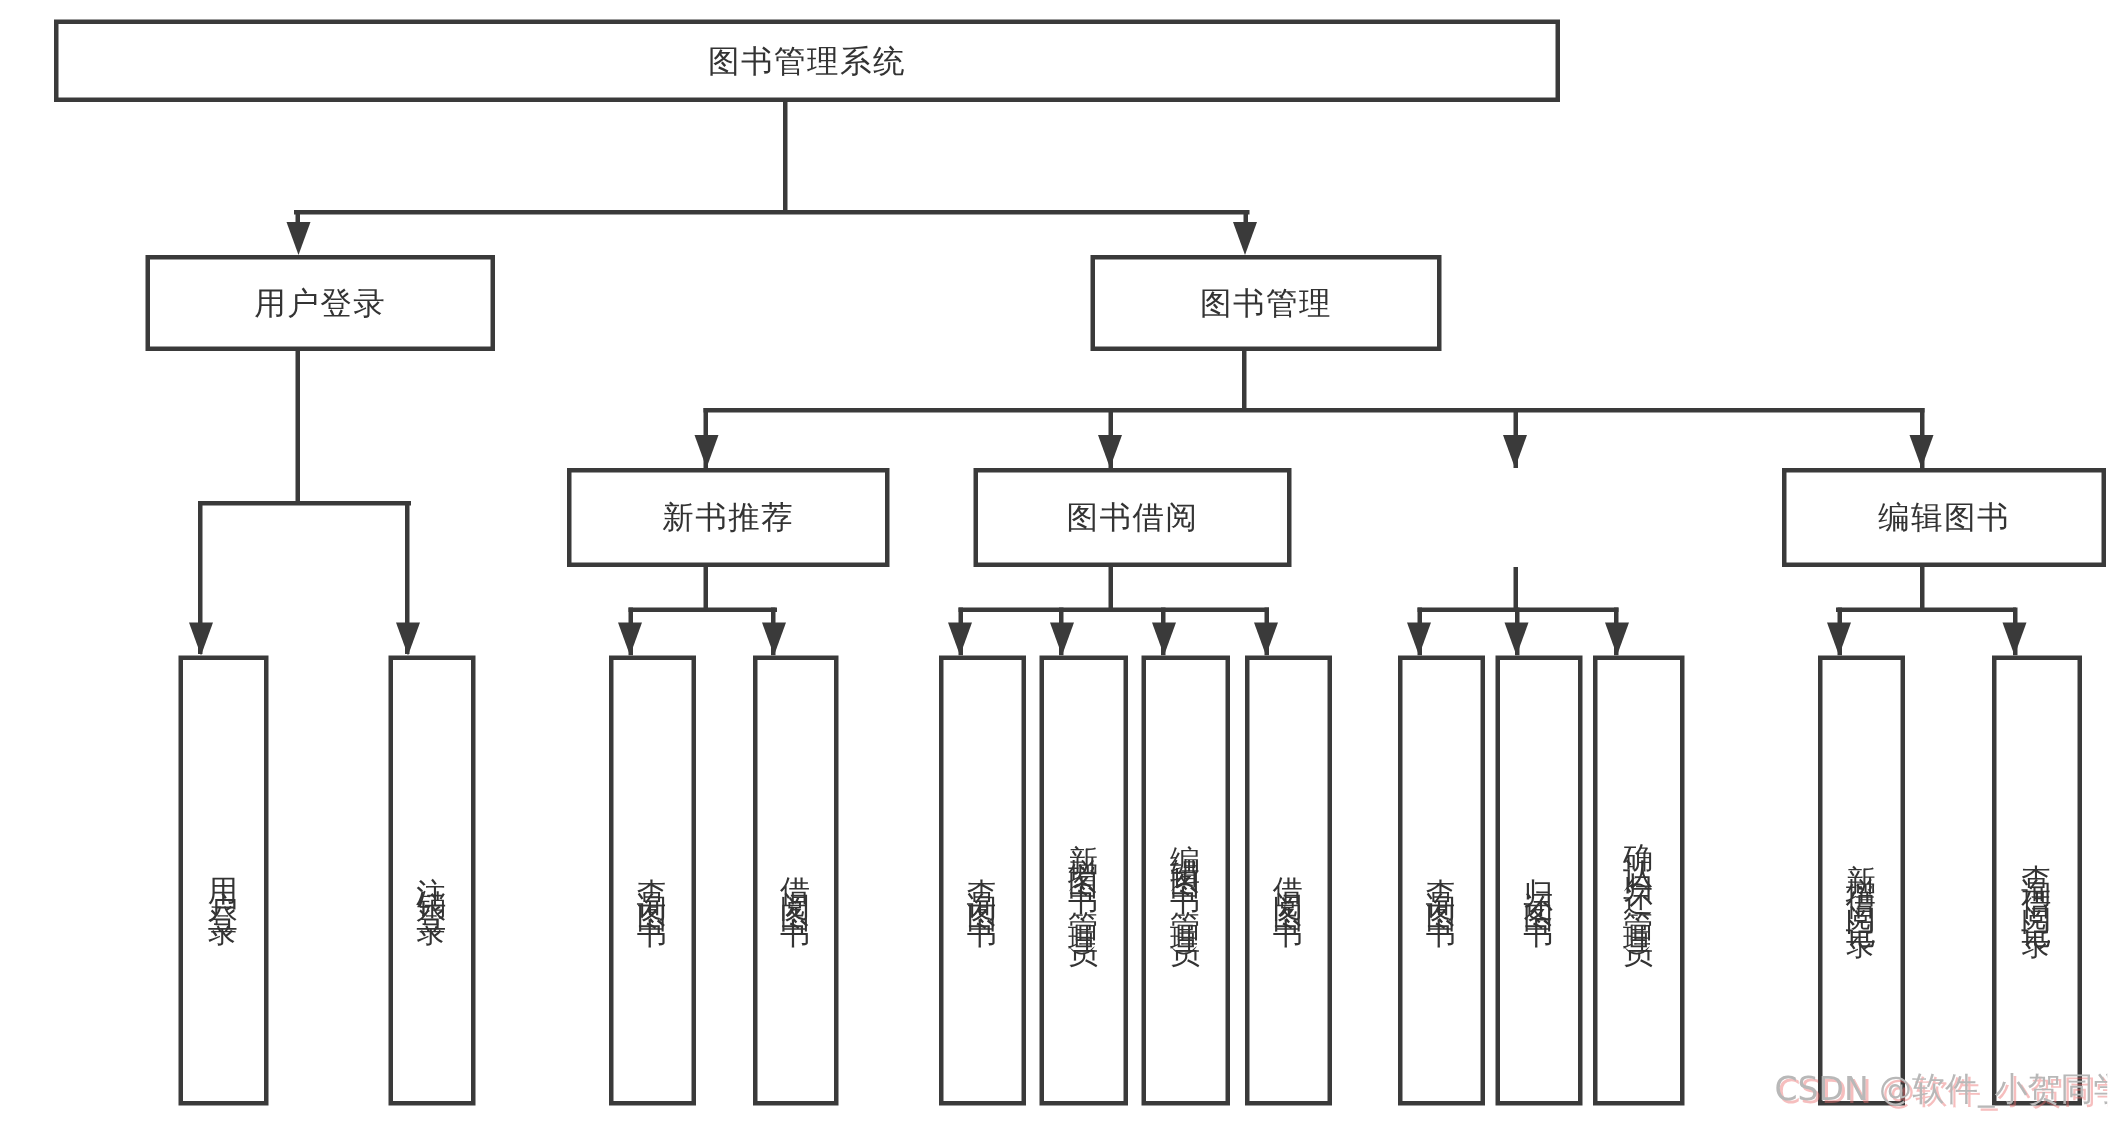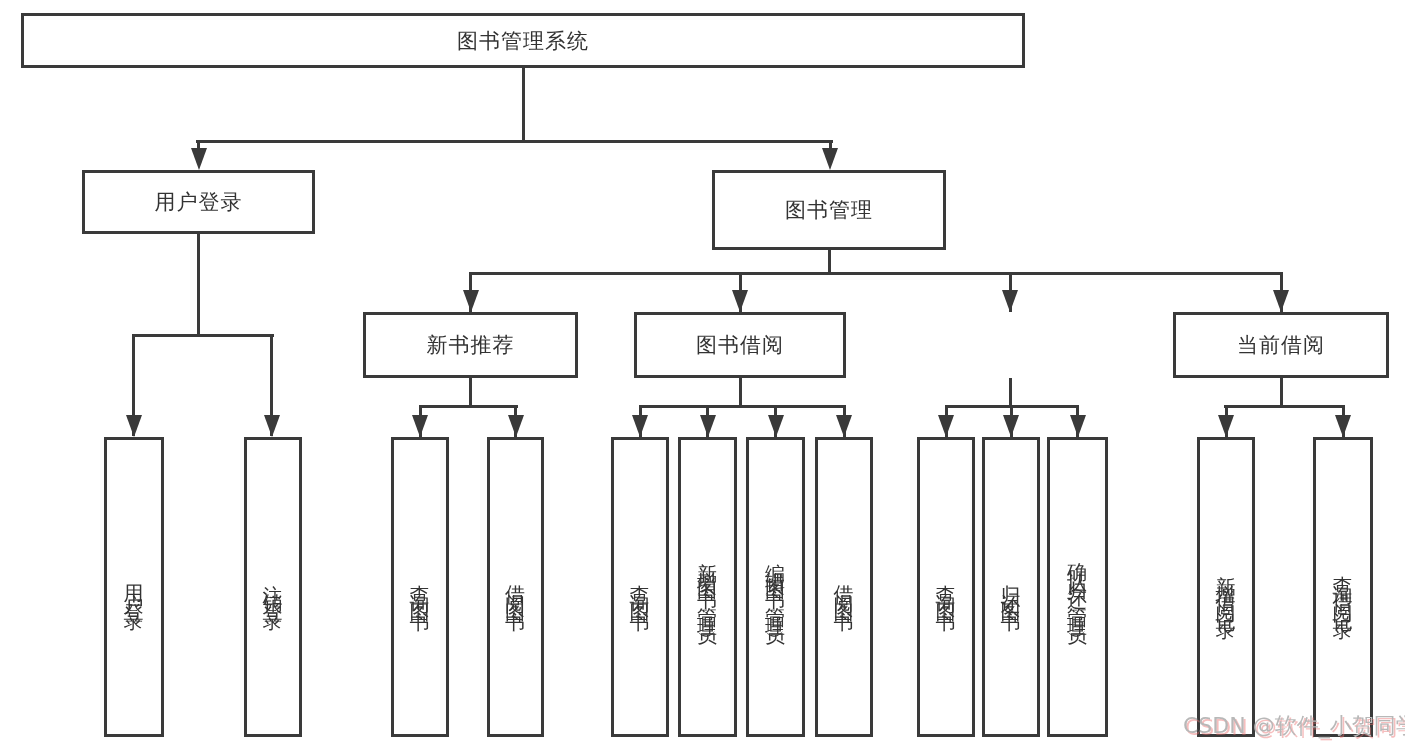--- a/index.html
+++ b/index.html
@@ -16,20 +16,21 @@
     box-sizing:border-box;
     border:3px solid #3a3a3a;
     background:#ffffff;
     display:flex;
     align-items:center;
     justify-content:center;
     font-size:21px;
     letter-spacing:1px;
     color:#333333;
     z-index:2;
+    margin-left:15px;
   }
   .node.tall{
     writing-mode:vertical-rl;
     text-orientation:upright;
     font-size:20px;
     letter-spacing:9px;
     line-height:1;
   }
   .hline,.vline{
     position:absolute;
@@ -57,25 +58,25 @@
   }
 </style>
 </head>
 <body>
 
 <div id="stage">
 
   <div class="node" style="left:21px;top:13px;width:1004px;height:55px;">图书管理系统</div>
 
   <div class="node" style="left:82px;top:170px;width:233px;height:64px;">用户登录</div>
-  <div class="node" style="left:712px;top:170px;width:234px;height:80px;">图书管理</div>
+  <div class="node" style="left:712px;top:170px;width:234px;height:64px;">图书管理</div>
 
   <div class="node" style="left:634px;top:312px;width:212px;height:66px;">图书借阅</div>
   <div class="node" style="left:363px;top:312px;width:215px;height:66px;">新书推荐</div>
-  <div class="node" style="left:1173px;top:312px;width:216px;height:66px;">当前借阅</div>
+  <div class="node" style="left:1173px;top:312px;width:216px;height:66px;">编辑图书</div>
 
   <div class="node tall" style="left:104px;top:437px;width:60px;height:300px;">用户登录</div>
   <div class="node tall" style="left:244px;top:437px;width:58px;height:300px;">注销登录</div>
 
   <div class="node tall" style="left:391px;top:437px;width:58px;height:300px;">查询图书</div>
   <div class="node tall" style="left:487px;top:437px;width:57px;height:300px;">借阅图书</div>
 
   <div class="node tall" style="left:611px;top:437px;width:58px;height:300px;">查询图书</div>
   <div class="node tall" style="left:678px;top:437px;width:59px;height:300px;">新增图书（管理员）</div>
   <div class="node tall" style="left:746px;top:437px;width:59px;height:300px;">编辑图书（管理员）</div>

